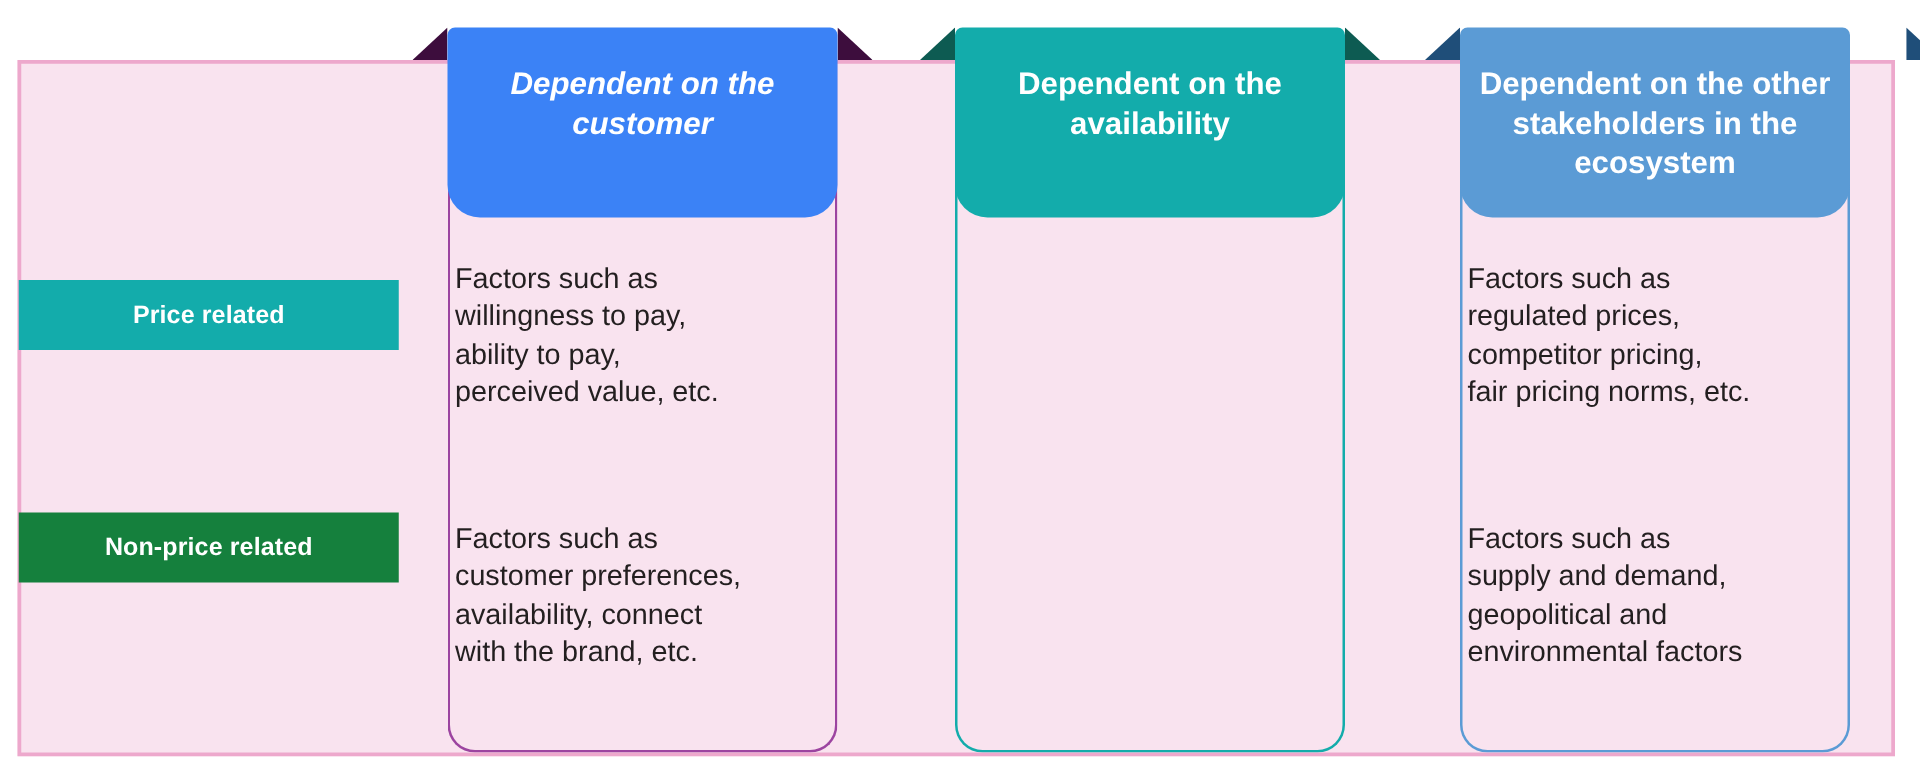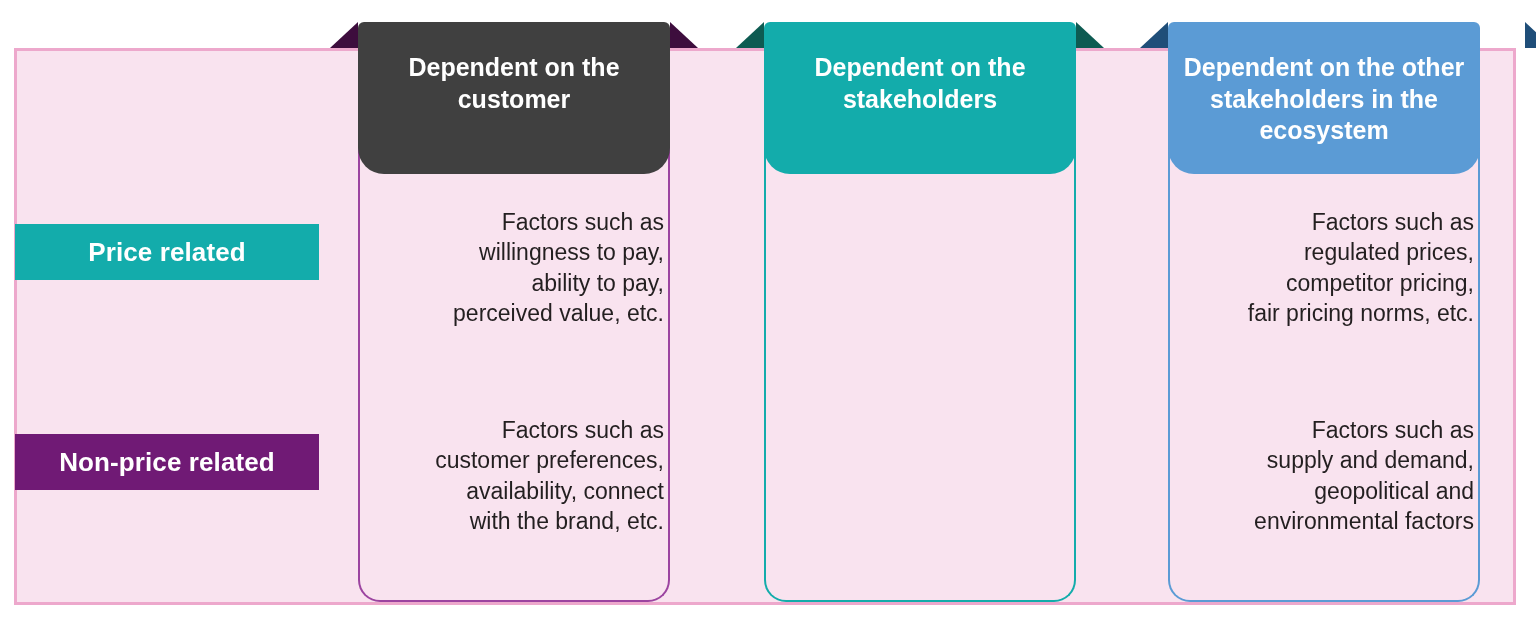--- a/index.html
+++ b/index.html
@@ -36,27 +36,27 @@
   
   .row-chip {
     position: absolute;
     left: 15px;
     width: 304px;
     height: 56px;
     display: flex;
     align-items: center;
     justify-content: center;
     color: #ffffff;
-    font-size: 26px;
+    font-size: 20px;
     font-weight: bold;
     letter-spacing: 0.1px;
     box-sizing: border-box;
   }
   #chip-price     { top: 224px; background: #13acab; }
-  #chip-nonprice  { top: 434px; background: #701a75; }
+  #chip-nonprice  { top: 410px; background: #15803d; }
 
   
   .col {
     position: absolute;
     top: 22px;
     width: 312px;
     height: 580px;
   }
   #col-1 { left: 358px; }
   #col-2 { left: 764px; }
@@ -98,30 +98,30 @@
     height: 152px;
     border-radius: 6px 6px 26px 26px;
     color: #ffffff;
     font-size: 25px;
     font-weight: bold;
     line-height: 1.26;
     text-align: center;
     padding-top: 30px;
     box-sizing: border-box;
   }
-  #col-1 .col-head { background: #404040; }
+  #col-1 .col-head { background: #3b82f6; font-style: italic; }
   #col-2 .col-head { background: #13acab; }
   #col-3 .col-head { background: #5b9bd5; }
 
   
   .cell {
     position: absolute;
     left: 6px;
     width: 300px;
-    text-align: right;
+    text-align: left;
     color: #231f20;
     font-size: 23px;
     line-height: 1.32;
     white-space: pre-line;
   }
   .cell.r1 { top: 185px; }
   .cell.r2 { top: 393px; }
 </style>
 </head>
 <body>
@@ -170,21 +170,21 @@
           <polygon points="28,0 28,26 0,26" fill="#0d5b52"></polygon>
         </svg>
     </div>
     <div class="fold right">
       <svg width="28" height="26" viewBox="0 0 28 26">
           <polygon points="0,0 0,26 28,26" fill="#0d5b52"></polygon>
         </svg>
     </div>
     <div class="col-head">
       <span>Dependent on
-the stakeholders</span>
+the availability</span>
     </div>
   </div>
 
   <div class="col" id="col-3">
     <div class="col-body"></div>
     <div class="fold left">
       <svg width="28" height="26" viewBox="0 0 28 26">
           <polygon points="28,0 28,26 0,26" fill="#1f4e79"></polygon>
         </svg>
     </div>

